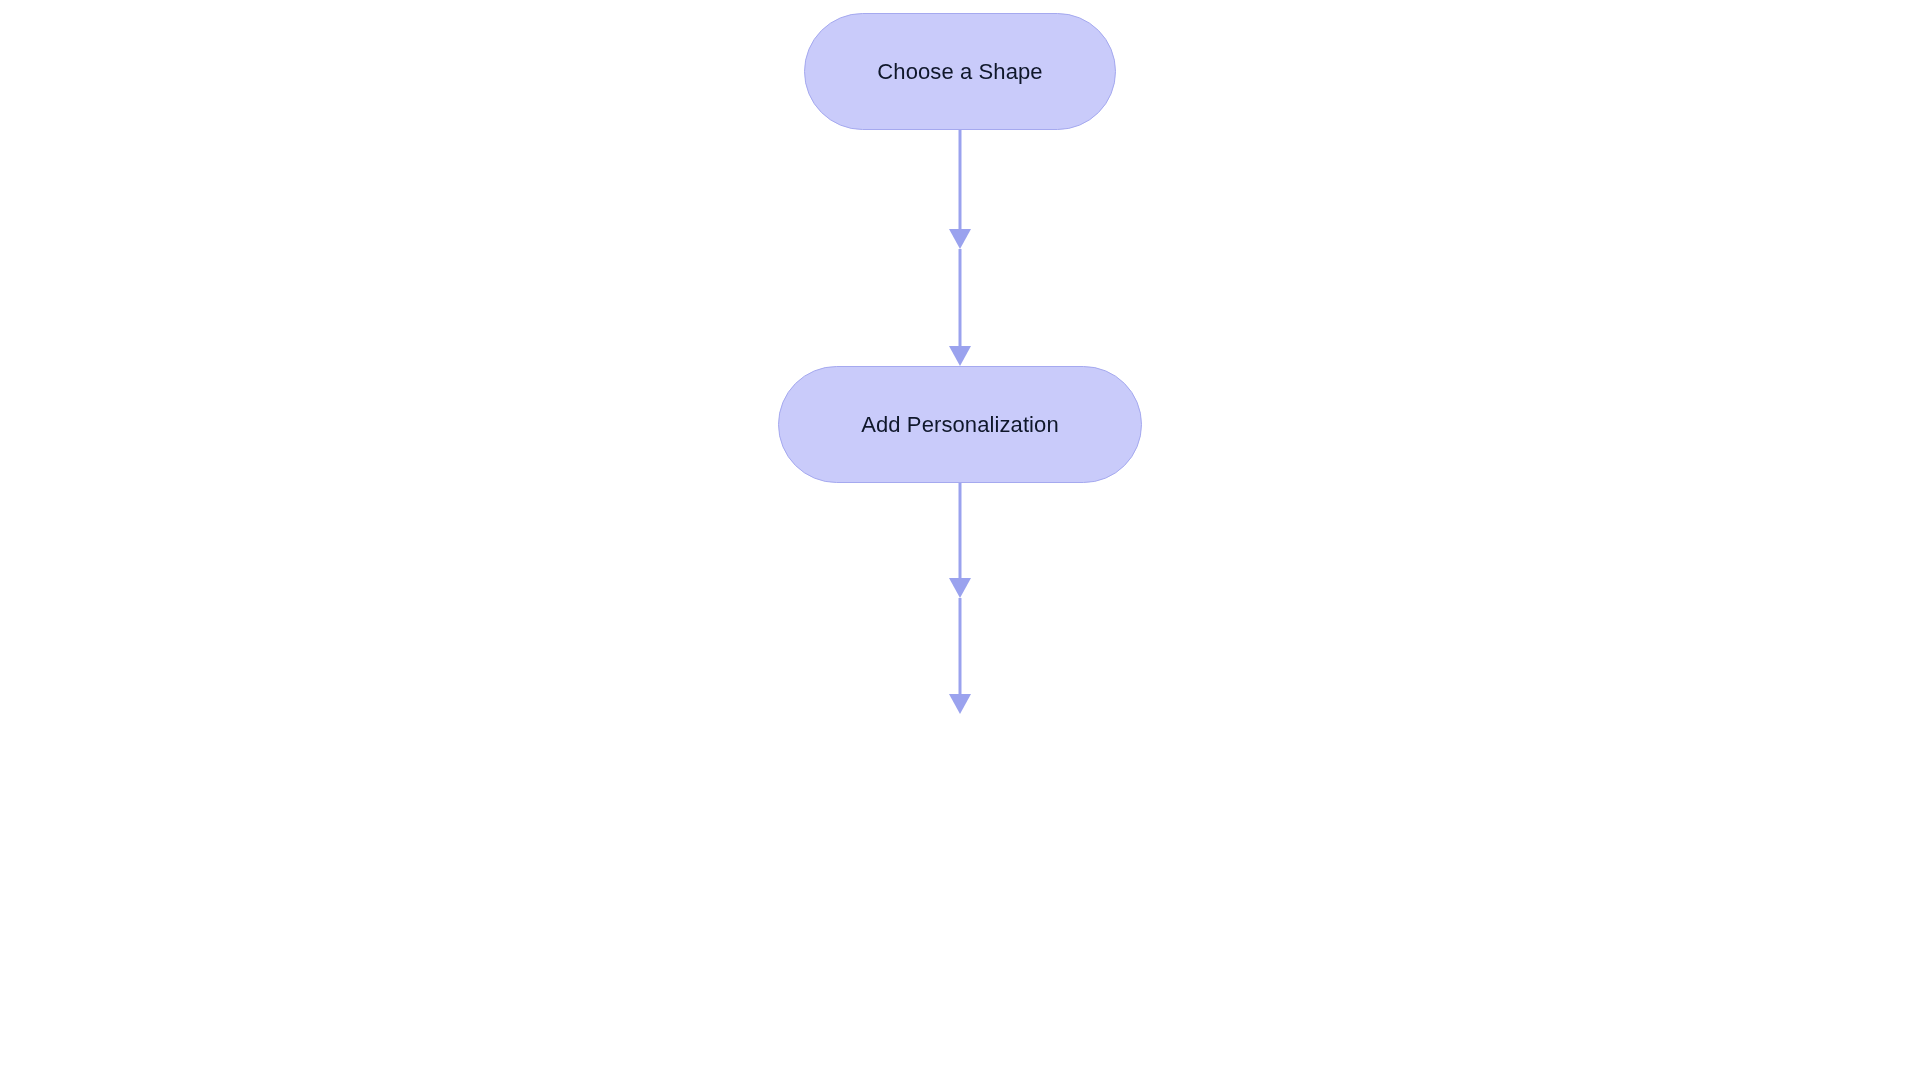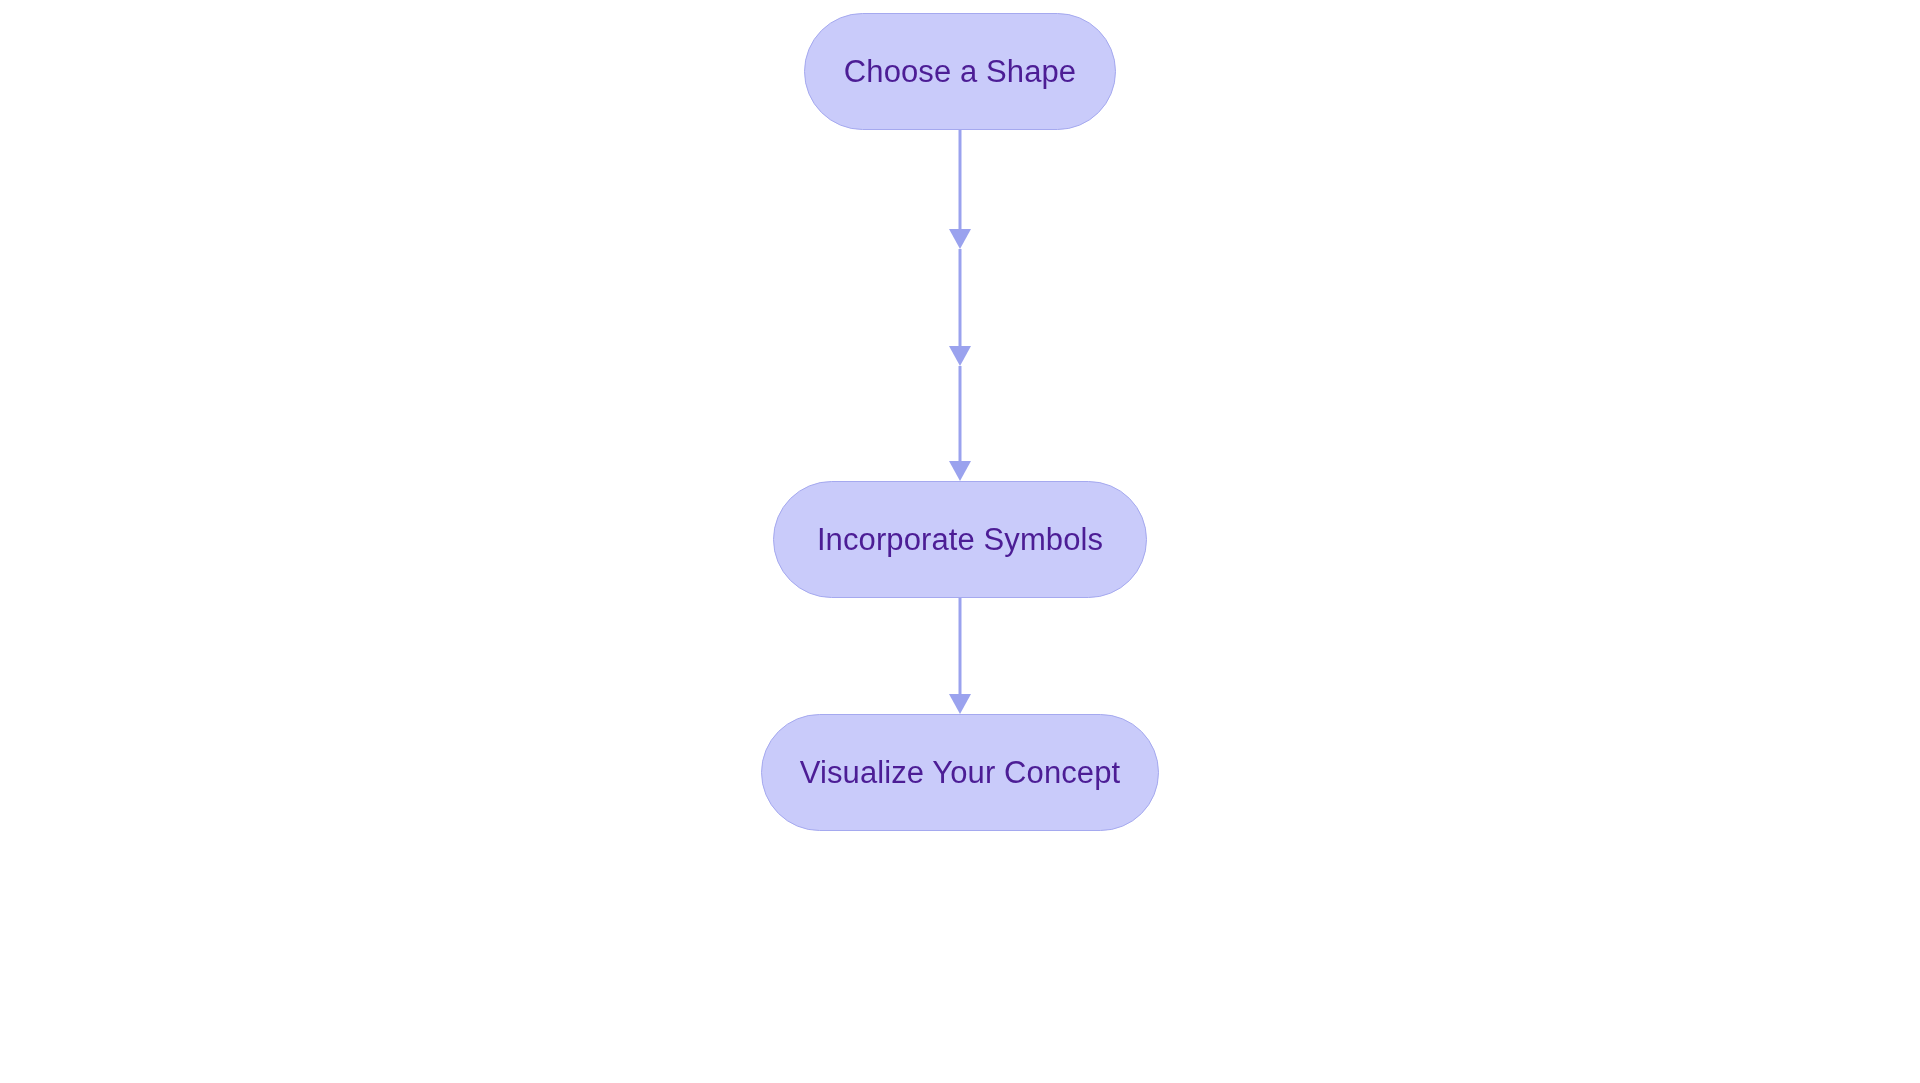--- a/index.html
+++ b/index.html
@@ -42,23 +42,23 @@
     justify-content: center;
     background: #c9cbfa;
     border: 1.5px solid #a5a9ef;
     border-radius: 999px;
     height: 117px;
     padding: 0 46px;
     z-index: 2;
   }
 
   .node-label {
-    color: #4c1d95;
+    color: #0f172a;
     font-family: "Liberation Sans", sans-serif;
-    font-size: 31px;
+    font-size: 22px;
     font-weight: 400;
     line-height: 1;
     letter-spacing: 0.1px;
     white-space: nowrap;
   }
 
   
   .connector {
     position: relative;
     width: 40px;
@@ -106,37 +106,34 @@
     </div>
 
 
     <div class="connector conn-h2">
       <svg width="40" height="117" viewBox="0 0 40 117" aria-hidden="true">
         <line x1="20" y1="0" x2="20" y2="99" stroke="#9aa2ee" stroke-width="3"></line>
         <polygon points="20,117 9,97 31,97" fill="#9aa2ee"></polygon>
       </svg>
     </div>
 
+    <div class="node node-w3">
+      <span class="node-label">Add Personalization</span>
+    </div>
 
     <div class="connector conn-h3">
       <svg width="40" height="115" viewBox="0 0 40 115" aria-hidden="true">
         <line x1="20" y1="0" x2="20" y2="97" stroke="#9aa2ee" stroke-width="3"></line>
         <polygon points="20,115 9,95 31,95" fill="#9aa2ee"></polygon>
       </svg>
     </div>
 
-    <div class="node node-w4">
-      <span class="node-label">Incorporate Symbols</span>
-    </div>
 
     <div class="connector conn-h4">
       <svg width="40" height="116" viewBox="0 0 40 116" aria-hidden="true">
         <line x1="20" y1="0" x2="20" y2="98" stroke="#9aa2ee" stroke-width="3"></line>
         <polygon points="20,116 9,96 31,96" fill="#9aa2ee"></polygon>
       </svg>
     </div>
 
-    <div class="node node-w5">
-      <span class="node-label">Visualize Your Concept</span>
-    </div>
 
   </div>
 </div>
 
 </body></html>

